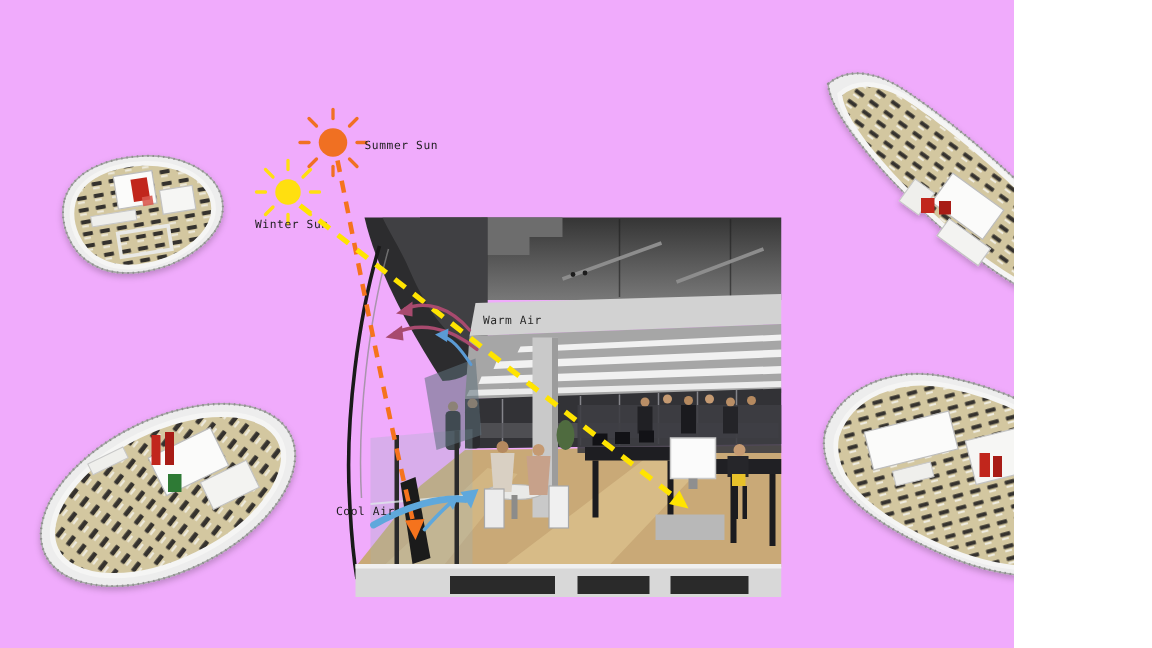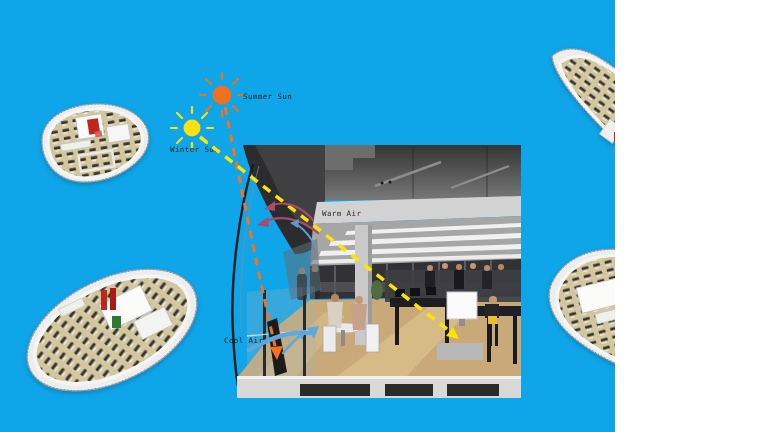--- a/index.html
+++ b/index.html
@@ -1,16 +1,16 @@
 <!DOCTYPE html>
 <html><head>
 <meta charset="utf-8">
 <style>
   html,body{margin:0;padding:0;background:#fff;}
-  #canvas{position:relative;width:615px;height:432px;background:#0ea5e9;overflow:hidden;
+  #canvas{position:relative;width:676px;height:432px;background:#f0abfc;overflow:hidden;
           font-family:"DejaVu Sans Mono","Liberation Mono",monospace;}
   .abs{position:absolute;}
   svg text{font-family:"DejaVu Sans Mono","Liberation Mono",monospace;}
 </style>
 </head>
 <body>
 
 <div id="canvas">
 
   <svg width="0" height="0" style="position:absolute">

